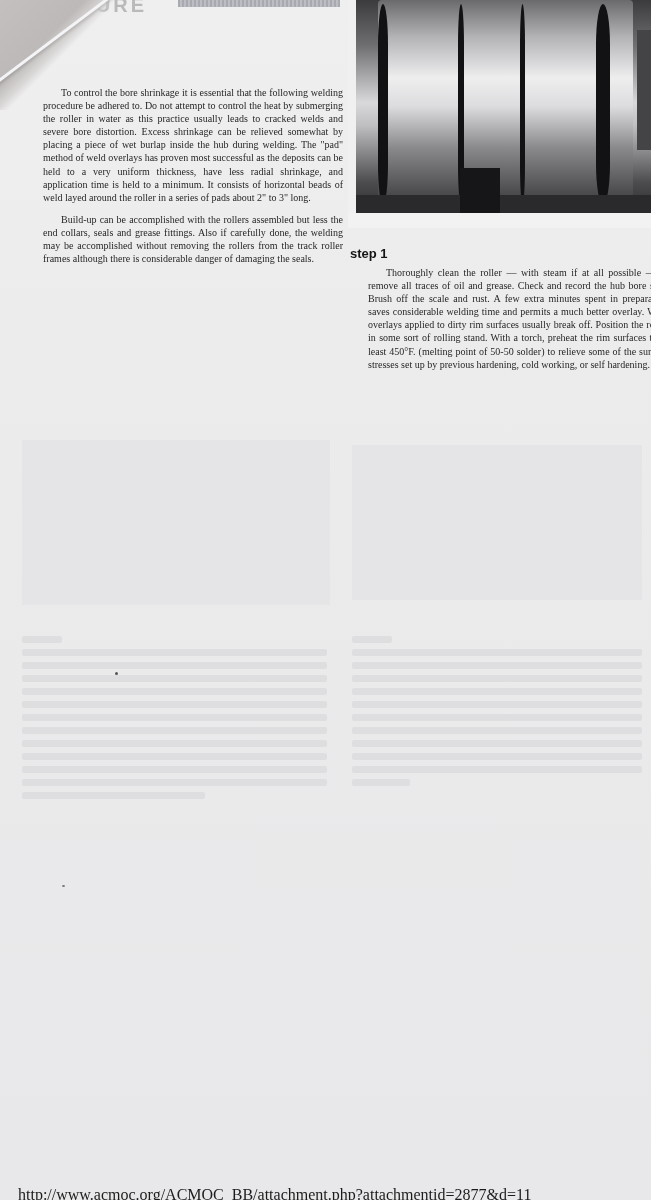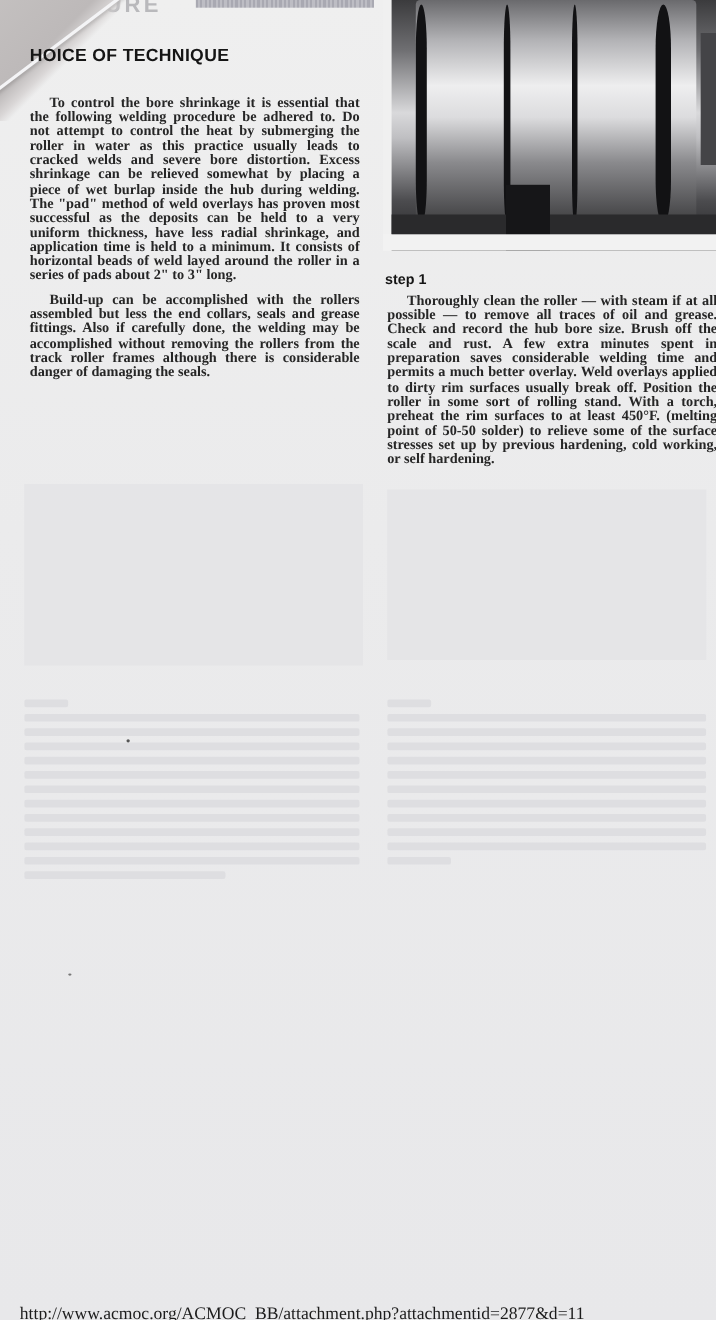--- a/index.html
+++ b/index.html
@@ -35,22 +35,22 @@
       background: #f4f4f6; transform: rotate(-37deg); transform-origin: left center;
       box-shadow: 0 2px 3px rgba(0,0,0,0.15);
     }
     .section-title {
       position: absolute; left: 27px; top: 42px;
       font-family: "Liberation Sans", sans-serif; font-weight: bold;
       font-size: 16px; letter-spacing: 0.3px; color: #151515;
     }
     .col {
       position: absolute;
-      font-size: 13px; line-height: 13.1px;
-      text-align: justify; font-weight: bold; color: #262626;
+      font-size: 10px; line-height: 13.1px;
+      text-align: justify; font-weight: normal; color: #262626; margin-left: 16px;
     }
     .col p { text-indent: 18px; margin-bottom: 9px; }
     .col-left { left: 27px; top: 86px; width: 300px; }
     .col-right { left: 352px; top: 266px; width: 300px; }
     .step-label {
       position: absolute; left: 350px; top: 246px;
       font-family: "Liberation Sans", sans-serif; font-weight: bold;
       font-size: 13px; color: #151515;
     }
     
@@ -111,21 +111,20 @@
 <body>
 
 <div class="page">
 
   <div class="head-rule"></div>
   <div class="running-head">EDURE</div>
 
   <div class="fold"></div>
   <div class="fold-edge"></div>
 
-  <h1 class="section-title">HOICE OF TECHNIQUE</h1>
 
   <div class="col col-left">
     <p>To control the bore shrinkage it is essential that the following welding procedure be adhered to. Do not attempt to control the heat by submerging the roller in water as this practice usually leads to cracked welds and severe bore distortion. Excess shrinkage can be relieved somewhat by placing a piece of wet burlap inside the hub during welding. The "pad" method of weld overlays has proven most successful as the deposits can be held to a very uniform thickness, have less radial shrinkage, and application time is held to a minimum. It consists of horizontal beads of weld layed around the roller in a series of pads about 2" to 3" long.</p>
     <p>Build-up can be accomplished with the rollers assembled but less the end collars, seals and grease fittings. Also if carefully done, the welding may be accomplished without removing the rollers from the track roller frames although there is considerable danger of damaging the seals.</p>
   </div>
 
   <div class="photo">
     <div class="bg"></div>
     <div class="right-block"></div>
     <div class="drum"></div>

